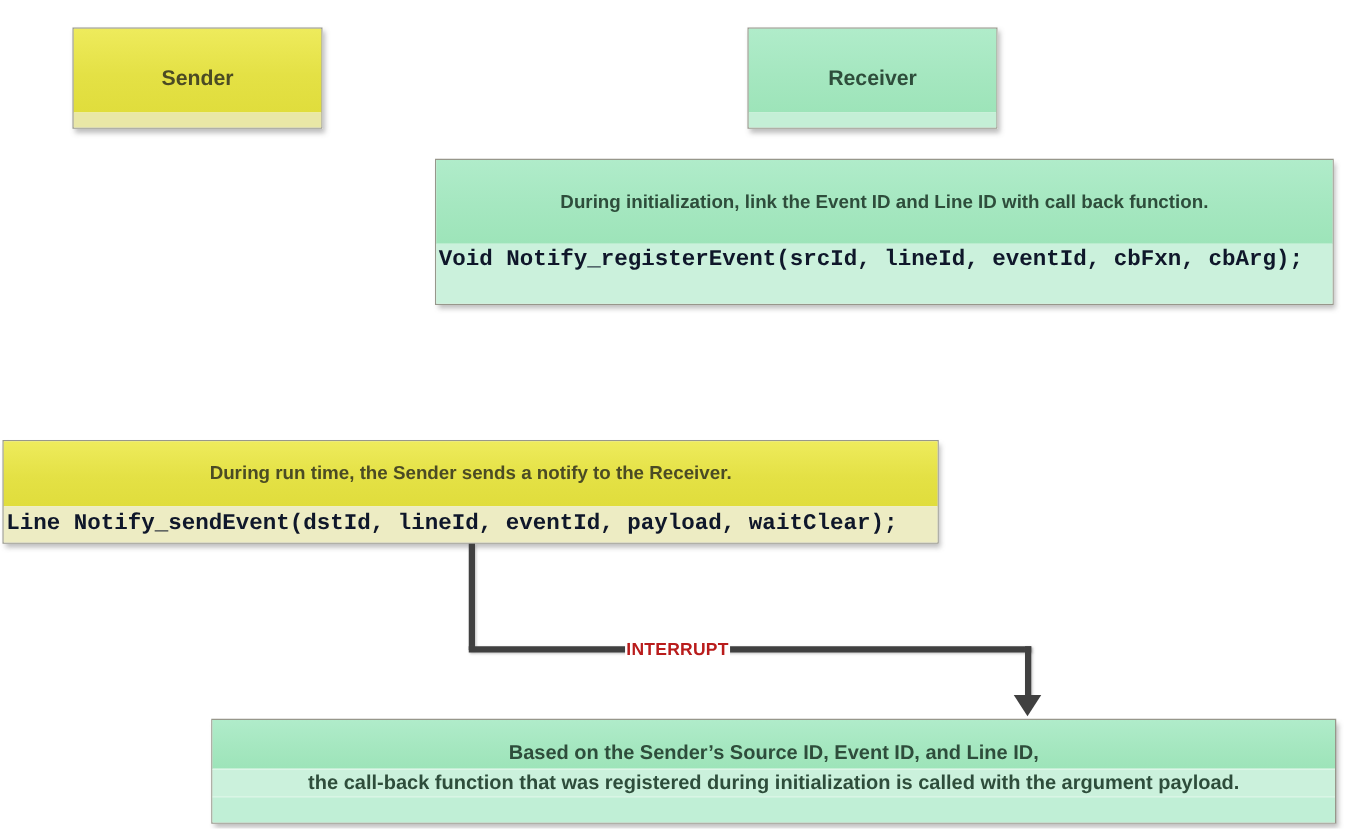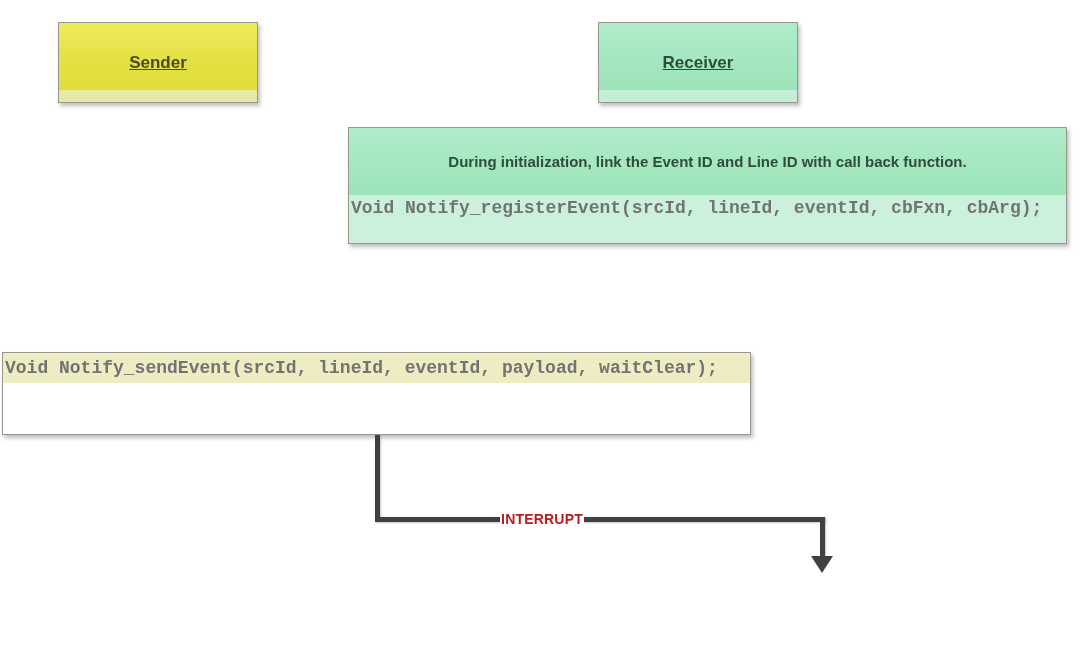--- a/index.html
+++ b/index.html
@@ -23,21 +23,20 @@
   .actor .band-main { flex: 1 1 auto; }
   .actor .band-strip { height: 12px; }
   .actor .actor-label {
     position: absolute;
     inset: 0;
     display: flex;
     align-items: center;
     justify-content: center;
     font-weight: bold;
     font-size: 17px;
-    text-decoration: underline;
   }
   .yellow-main   { background: linear-gradient(180deg, #eeeb5c 0%, #e4e145 55%, #e0dd3c 100%); }
   .yellow-strip  { background: #e9e7a6; }
   .yellow-code   { background: #edecc3; }
   .green-main    { background: linear-gradient(180deg, #b0ecca 0%, #a5e7c0 55%, #9de4b9 100%); }
   .green-strip   { background: #c4efd6; }
   .green-code    { background: #cbf1dc; }
 
   .yellow-text { color: #4b4b24; }
   .green-text  { color: #2e4d3b; }
@@ -47,21 +46,21 @@
     align-items: center;
     justify-content: center;
     text-align: center;
     font-weight: bold;
     font-size: 15px;
   }
   .code-line {
     font-family: "Liberation Mono", "DejaVu Sans Mono", monospace;
     font-weight: bold;
     font-size: 18px;
-    color: #737373;
+    color: #0f172a;
     white-space: pre;
     padding-left: 2px;
     box-sizing: border-box;
   }
   
   .register-box .band-title { height: 68px; }
   .register-box .band-code  { height: 49px; padding-top: 3px; }
   .send-box .band-title     { height: 53px; }
   .send-box .band-code      { height: 30px; display: flex; align-items: center; }
 
@@ -107,23 +106,33 @@
     <div class="band-strip green-strip"></div>
     <div class="actor-label green-text">Receiver</div>
   </div>
 
   <div class="node register-box" style="left:348px; top:127px; width:719px; height:117px;">
     <div class="band-title green-main caption green-text">During initialization, link the Event ID and Line ID with call back function.</div>
     <div class="band-code green-code code-line">Void Notify_registerEvent(srcId, lineId, eventId, cbFxn, cbArg);</div>
   </div>
 
   <div class="node send-box" style="left:2px; top:352px; width:749px; height:83px;">
-    <div class="band-code yellow-code code-line">Void Notify_sendEvent(srcId, lineId, eventId, payload, waitClear);</div>
+    <div class="band-title yellow-main caption yellow-text">During run time, the Sender sends a notify to the Receiver.</div>
+    <div class="band-code yellow-code code-line">Line Notify_sendEvent(dstId, lineId, eventId, payload, waitClear);</div>
   </div>
 
   <div class="arrow-seg" style="left:375px; top:435px; width:5px; height:85px;"></div>
   <div class="arrow-seg" style="left:375px; top:517px; width:450px; height:5px;"></div>
   <div class="arrow-seg" style="left:820px; top:517px; width:5px; height:41px;"></div>
   <div class="arrow-head" style="left:811px; top:556px;"></div>
   <div class="arrow-label" style="left:542px; top:511px;">INTERRUPT</div>
 
+  <div class="node callback-box" style="left:169px; top:575px; width:900px; height:84px;">
+    <div class="band1 green-main">
+      <span class="cb-line green-text">Based on the Sender’s Source ID, Event ID, and Line ID,</span>
+    </div>
+    <div class="band2 green-code">
+      <span class="cb-line green-text">the call-back function that was registered during initialization is called with the argument payload.</span>
+    </div>
+    <div class="band3"></div>
+  </div>
 
 </div>
 
 </body></html>

